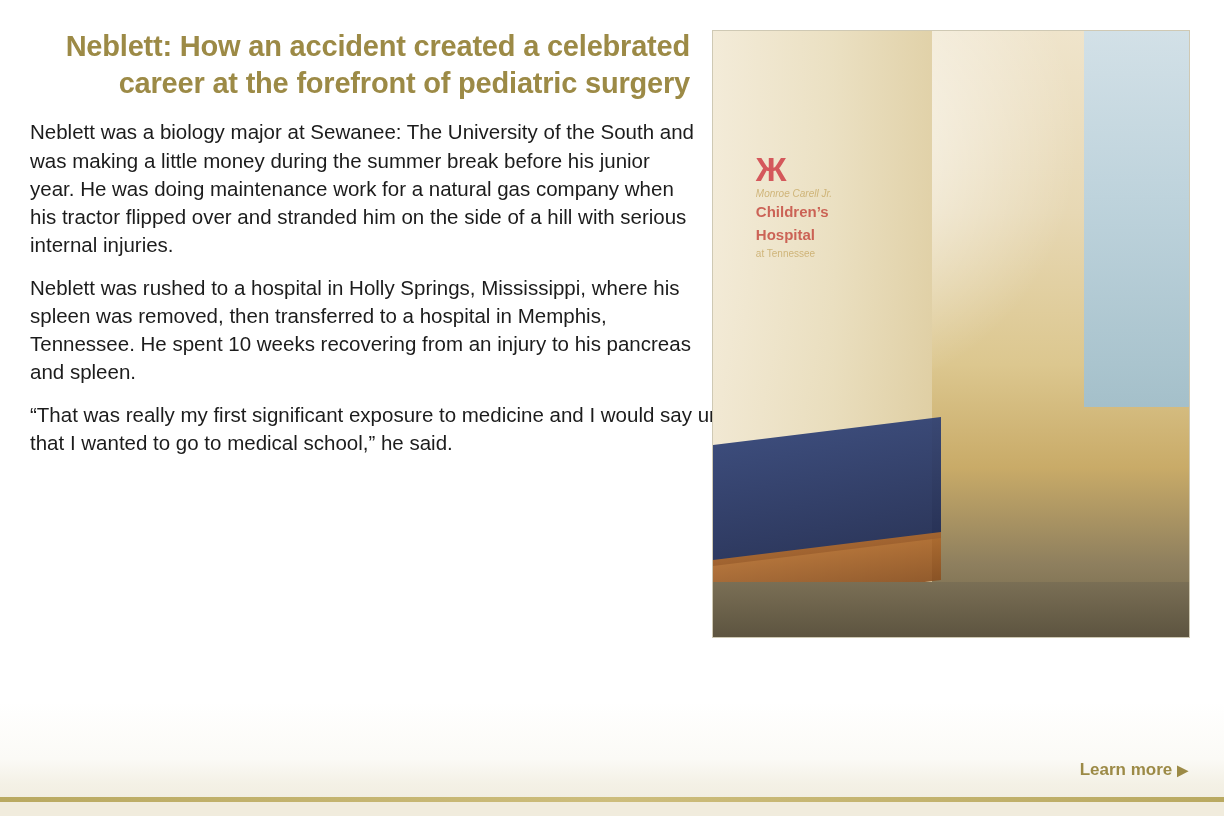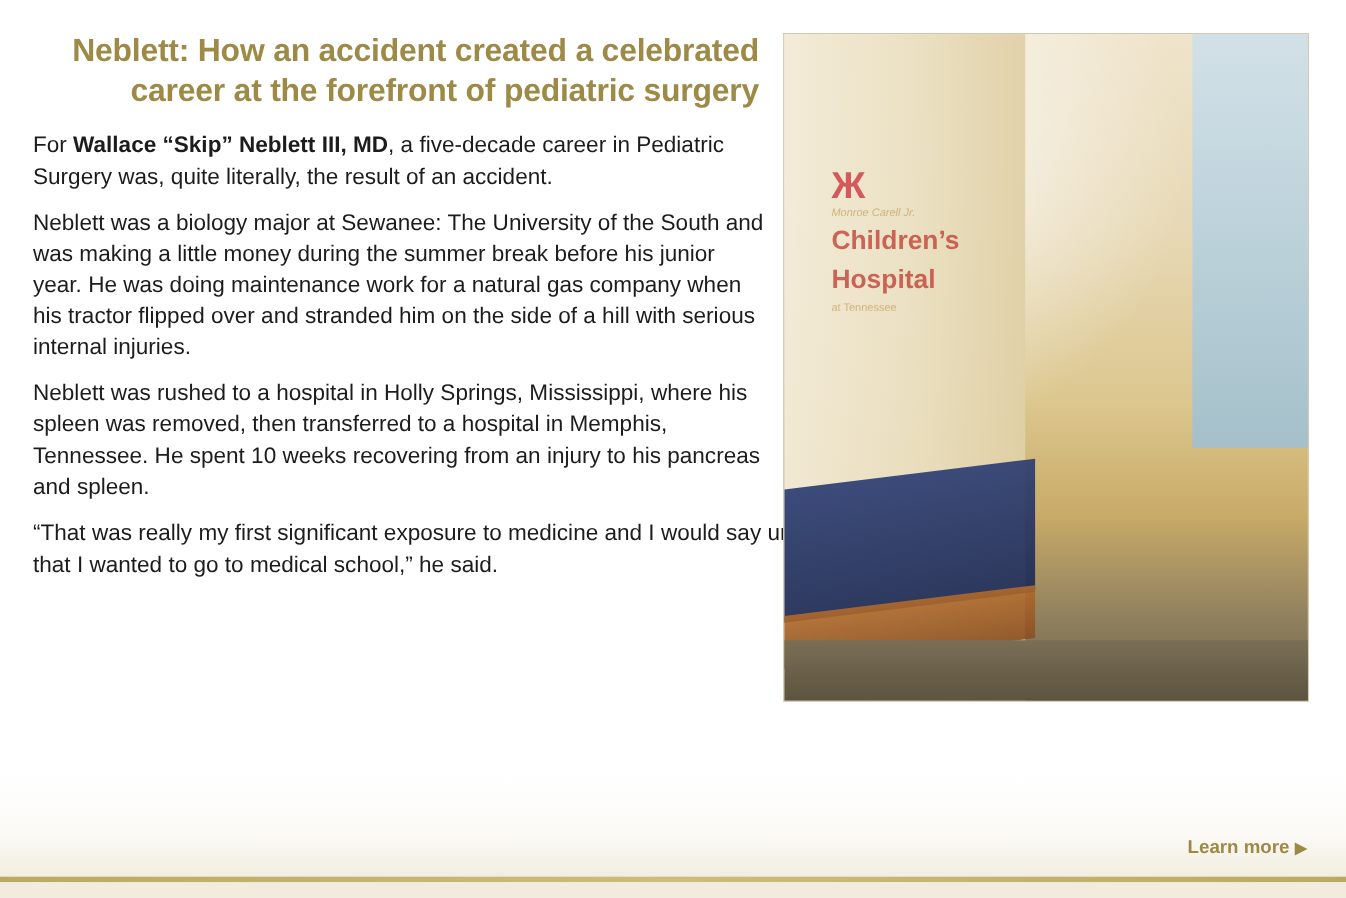--- a/index.html
+++ b/index.html
@@ -83,21 +83,21 @@
     line-height: 1.5;
     opacity: 0.75;
   }
   .photo-logo .mark {
     font-size: 34px;
     font-weight: bold;
     color: #cc2936;
     line-height: 1;
   }
   .photo-logo .l1 { color: #c5a55e; font-size: 10px; font-style: italic; }
-  .photo-logo .l2 { color: #c0382f; font-size: 24px; font-weight: bold; }
+  .photo-logo .l2 { color: #c0382f; font-size: 15px; font-weight: bold; }
   .photo-logo .l3 { color: #c5a55e; font-size: 10px; }
   .photo-blueband {
     position: absolute;
     left: 0;
     bottom: 14%;
     width: 48%;
     height: 20%;
     background: linear-gradient(to bottom, #2c3e73 0%, #1d2a55 100%);
     transform: skewY(-7deg);
     opacity: 0.92;
@@ -285,21 +285,20 @@
 <body>
 
 <div class="page">
 
   <div class="content">
 
     <h1 class="headline">Neblett: How an accident created a celebrated career at the forefront of pediatric surgery</h1>
 
     <div class="body-col">
 
-      <p class="para"><span>For </span><b>Wallace “Skip” Neblett III, MD</b><span>, a five-decade career in Pediatric Surgery was, quite literally, the result of an accident.</span></p>
 
       <p class="para">Neblett was a biology major at Sewanee: The University of the South and was making a little money during the summer break before his junior year. He was doing maintenance work for a natural gas company when his tractor flipped over and stranded him on the side of a hill with serious internal injuries.</p>
 
       <p class="para">Neblett was rushed to a hospital in Holly Springs, Mississippi, where his spleen was removed, then transferred to a hospital in Memphis, Tennessee. He spent 10 weeks recovering from an injury to his pancreas and spleen.</p>
 
     </div>
 
     <p class="para wide">“That was really my first significant exposure to medicine and I would say undoubtedly is the reason that I ended up deciding that I wanted to go to medical school,” he said.</p>
 
   </div>

